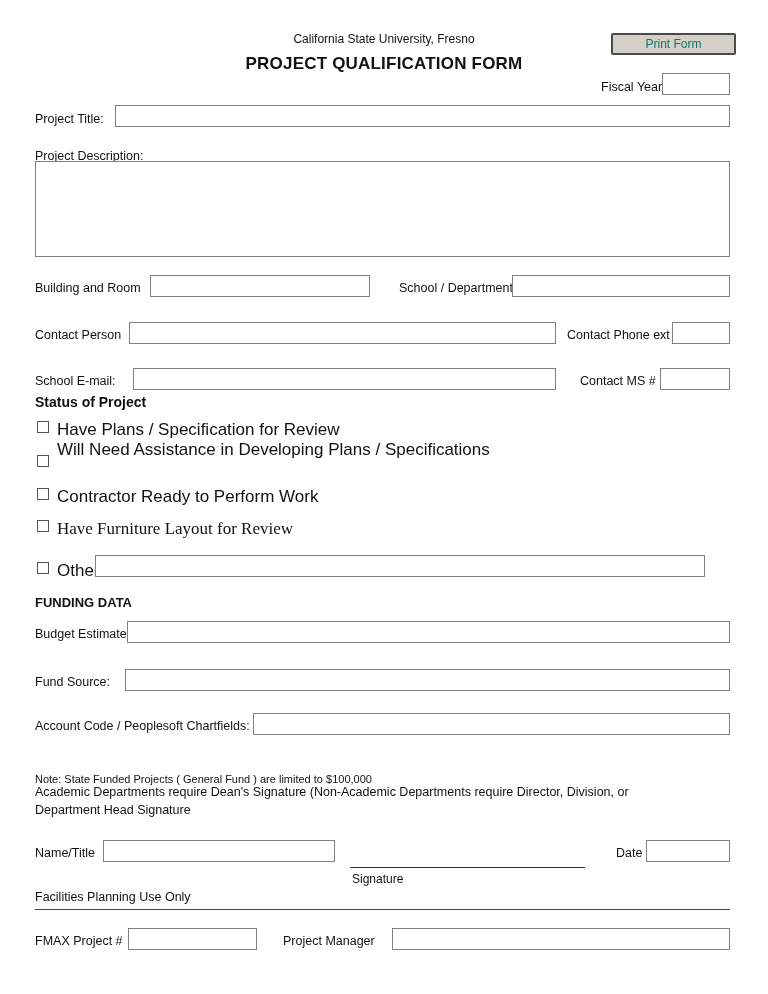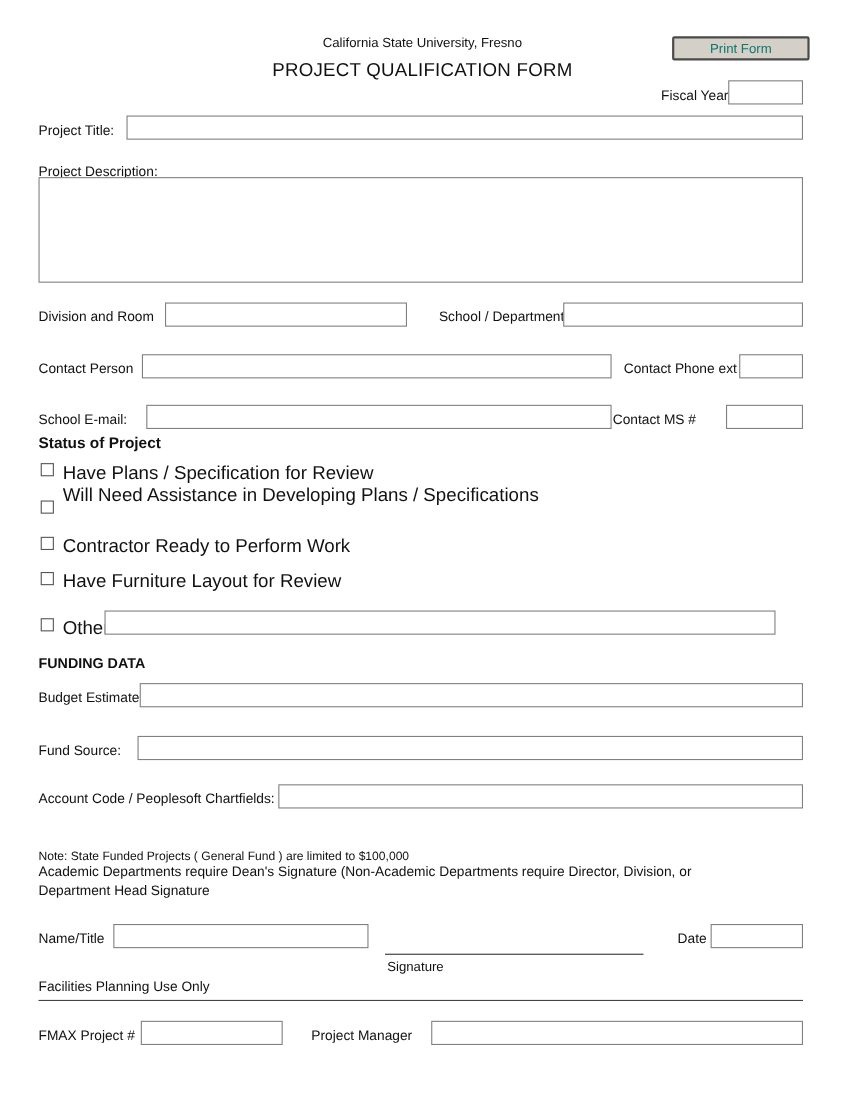--- a/index.html
+++ b/index.html
@@ -3,21 +3,21 @@
 <meta charset="utf-8">
 <style>
   * { margin:0; padding:0; box-sizing:border-box; }
   html,body { background:#ffffff; }
   body { font-family:"Liberation Sans", sans-serif; color:#111; }
   .page { position:relative; width:768px; height:994px; background:#fff; overflow:hidden; }
   .abs { position:absolute; }
   .center-text { text-align:center; }
   .small { font-size:12px; }
   .label { font-size:12.5px; white-space:nowrap; color:#111; }
-  .title { font-size:17px; font-weight:normal; letter-spacing:0.2px; }
+  .title { font-size:17px; font-weight:bold; letter-spacing:0.2px; }
   .section-heading { font-size:14px; font-weight:bold; }
   .funding-heading { font-size:13px; font-weight:bold; }
   .note { font-size:11px; }
   .tbox {
     position:absolute; border:1px solid #808080; background:#fff;
     font-family:"Liberation Sans", sans-serif; font-size:13px; padding:2px 4px;
   }
   input.tbox { height:22px; }
   textarea.tbox { resize:none; }
   .print-btn {
@@ -46,48 +46,48 @@
 
   <div class="abs label" style="left:601px;top:80px;">Fiscal Year</div>
   <input class="tbox" style="left: 662px; top: 73px; width: 68px;">
 
   <div class="abs label" style="left:35px;top:112px;">Project Title:</div>
   <input class="tbox" style="left: 115px; top: 105px; width: 615px;">
 
   <div class="abs label" style="left:35px;top:149px;">Project Description:</div>
   <textarea class="tbox" style="left: 35px; top: 161px; width: 695px; height: 96px;"></textarea>
 
-  <div class="abs label" style="left:35px;top:281px;">Division and Room</div>
+  <div class="abs label" style="left:35px;top:281px;">Building and Room</div>
   <input class="tbox" style="left: 150px; top: 275px; width: 220px;">
   <div class="abs label" style="left:399px;top:281px;">School / Department</div>
   <input class="tbox" style="left: 512px; top: 275px; width: 218px;">
 
   <div class="abs label" style="left:35px;top:328px;">Contact Person</div>
   <input class="tbox" style="left: 129px; top: 322px; width: 427px;">
   <div class="abs label" style="left:567px;top:328px;">Contact Phone ext</div>
   <input class="tbox" style="left: 672px; top: 322px; width: 58px;">
 
   <div class="abs label" style="left:35px;top:374px;">School E-mail:</div>
   <input class="tbox" style="left: 133px; top: 368px; width: 423px;">
-  <div class="abs label" style="left:557px;top:374px;">Contact MS #</div>
+  <div class="abs label" style="left:580px;top:374px;">Contact MS #</div>
   <input class="tbox" style="left: 660px; top: 368px; width: 70px;">
 
   <div class="abs section-heading" style="left:35px;top:394px;">Status of Project</div>
 
   <span class="checkbox" style="left:37px;top:421px;"></span>
   <span class="cb-label" style="left:57px;top:420px;">Have Plans / Specification for Review</span>
 
   <span class="checkbox" style="left:37px;top:455px;"></span>
   <span class="cb-label" style="left:57px;top:440px;">Will Need Assistance in Developing Plans / Specifications</span>
 
   <span class="checkbox" style="left:37px;top:488px;"></span>
   <span class="cb-label" style="left:57px;top:487px;">Contractor Ready to Perform Work</span>
 
   <span class="checkbox" style="left:37px;top:520px;"></span>
-  <span class="cb-label" style="left:57px;top:519px;">Have Furniture Layout for Review</span>
+  <span class="cb-label" style="left:57px;top:519px;font-family:Liberation Serif, serif;">Have Furniture Layout for Review</span>
 
   <span class="checkbox" style="left:37px;top:562px;"></span>
   <span class="cb-label" style="left:57px;top:561px;">Other</span>
   <input class="tbox" style="left: 95px; top: 555px; width: 610px;">
 
   <div class="abs funding-heading" style="left:35px;top:595px;">FUNDING DATA</div>
 
   <div class="abs label" style="left:35px;top:627px;">Budget Estimate:</div>
   <input class="tbox" style="left: 127px; top: 621px; width: 603px;">
 

